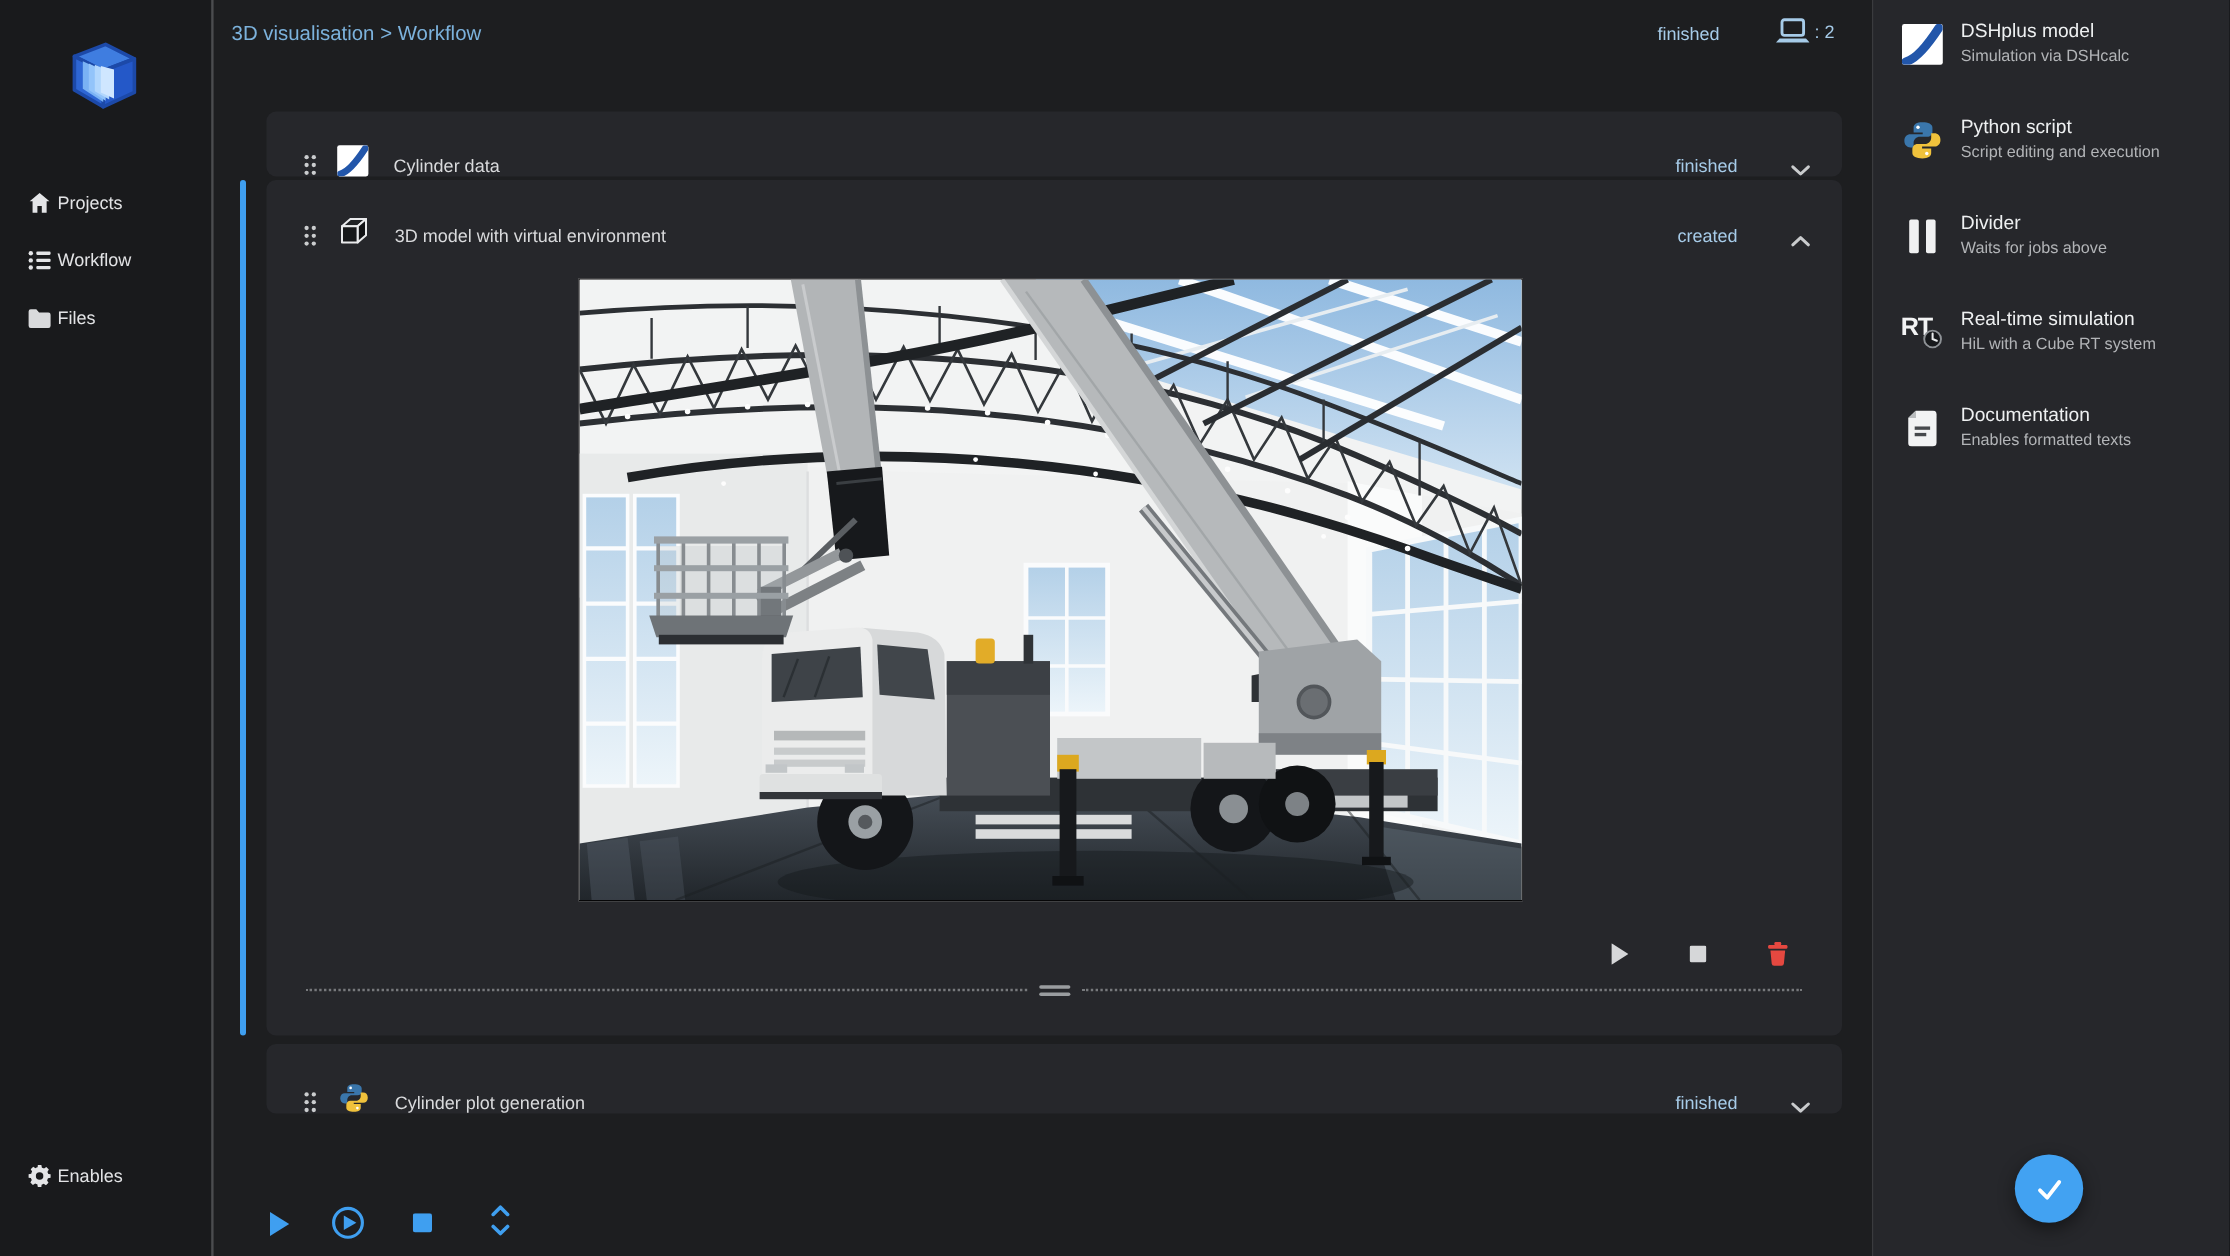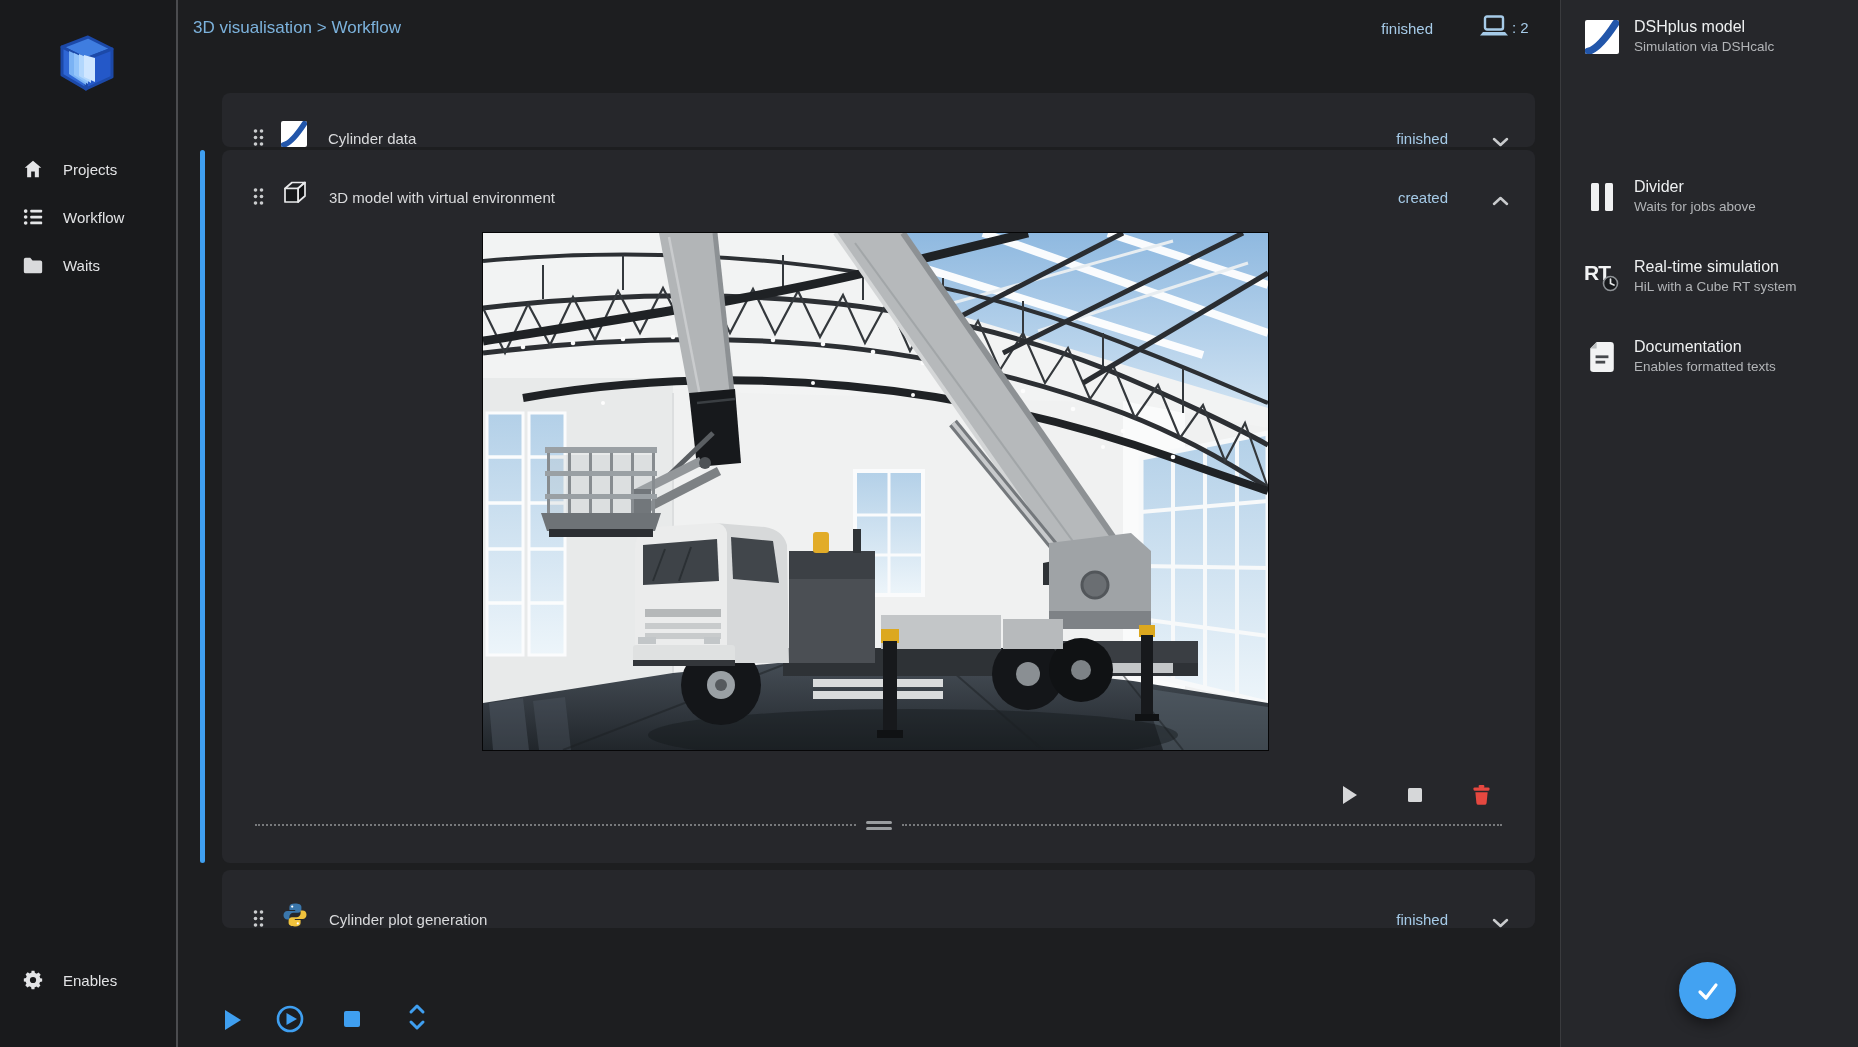--- a/index.html
+++ b/index.html
@@ -4,21 +4,21 @@
 <style>
   html,body{margin:0;padding:0;background:#101012;}
   .app{position:relative;width:1858px;height:1047px;overflow:hidden;background:#1d1e20;
        font-family:"Liberation Sans",sans-serif;-webkit-font-smoothing:antialiased;color:#e4e5e7;}
   
   .lsb{position:absolute;left:0;top:0;width:176px;height:100%;background:#191a1c;border-right:2px solid #4b4c4f;}
   .logo{position:absolute;left:50px;top:28px;}
   .nav{position:absolute;left:0;top:145px;width:100%;}
   .nav-item{display:flex;align-items:center;height:48px;padding-left:21px;cursor:pointer;}
   .nav-item .ic{width:24px;height:24px;display:flex;align-items:center;justify-content:center;}
-  .nav-item .lb{margin-left:18px;font-size:15px;color:#e2e3e5;}
+  .nav-item .lb{margin-left:3px;font-size:15px;color:#e2e3e5;}
   .nav-bottom{position:absolute;left:0;top:956px;width:100%;}
   
   .main{position:absolute;left:178px;top:0;width:1382px;height:100%;}
   .crumb{position:absolute;left:15px;top:18px;font-size:17px;color:#7cb2dc;}
   .hstatus{position:absolute;left:1155px;top:20px;width:100px;text-align:right;font-size:15px;color:#a6cbe8;}
   .laptop{position:absolute;left:1302px;top:15px;}
   .lapcount{position:absolute;left:1334px;top:19px;font-size:15px;color:#a6cbe8;}
   .accent{position:absolute;left:22px;top:150px;width:5px;height:713px;background:#3f9ff0;border-radius:3px;}
   .card{position:absolute;left:44px;width:1313px;background:#26272b;border-radius:8px;}
   .c1{top:93px;height:54px;}
@@ -94,21 +94,21 @@
           </svg>
         </span>
         <span class="lb">Workflow</span>
       </div>
       <div class="nav-item">
         <span class="ic">
           <svg width="22" height="22" viewBox="0 0 24 24">
               <path d="M2 6 a2 2 0 0 1 2 -2 h5 l2.5 3 H20 a2 2 0 0 1 2 2 v10 a2 2 0 0 1 -2 2 H4 a2 2 0 0 1 -2 -2 Z" fill="#d9dadc"></path>
             </svg>
         </span>
-        <span class="lb">Waits</span>
+        <span class="lb">Files</span>
       </div>
     </div>
     <div class="nav-bottom">
       <div class="nav-item">
         <span class="ic">
           <svg width="22" height="22" viewBox="0 0 24 24">
             <path fill="#e4e5e7" d="M10.4 2 h3.2 l.5 2.4 a7 7 0 0 1 1.9 .8 l2.1 -1.3 2.3 2.3 -1.3 2.1 a7 7 0 0 1 .8 1.9 L22 10.4 v3.2 l-2.4 .5 a7 7 0 0 1 -.8 1.9 l1.3 2.1 -2.3 2.3 -2.1 -1.3 a7 7 0 0 1 -1.9 .8 L13.6 22 h-3.2 l-.5 -2.4 a7 7 0 0 1 -1.9 -.8 l-2.1 1.3 -2.3 -2.3 1.3 -2.1 a7 7 0 0 1 -.8 -1.9 L2 13.6 v-3.2 l2.4 -.5 a7 7 0 0 1 .8 -1.9 L3.9 5.9 l2.3 -2.3 2.1 1.3 a7 7 0 0 1 1.9 -.8 Z"></path>
             <circle cx="12" cy="12" r="3.4" fill="#191a1c"></circle>
           </svg>
         </span>
@@ -493,20 +493,34 @@
               <path d="M2.5 24 C9 22.5 16 14 23.5 2.5" fill="none" stroke="#2256aa" stroke-width="5.6" stroke-linecap="round"></path>
             </svg>
         </span>
       </span>
       <span class="ptxt">
         <div class="pt">DSHplus model</div>
         <div class="ps">Simulation via DSHcalc</div>
       </span>
     </div>
 
+    <div class="pal" style="top:98px">
+      <span class="pic">
+        <svg width="34" height="34" viewBox="0 0 26 26">
+          <path fill="#3a76ab" d="M13,1.5 c-3.6,0 -5.6,1.2 -5.6,3.4 v3 h5.8 v1.2 H5.4 c-2.3,0 -3.9,1.6 -3.9,4.2 c0,2.6 1.6,4.2 3.9,4.2 h2 v-2.8 c0,-2.3 1.8,-4 4,-4 h4.6 c2,0 3.4,-1.4 3.4,-3.4 V4.9 c0,-2.2 -2.6,-3.4 -6.4,-3.4 z"></path>
+          <circle cx="10.2" cy="4.6" r="1.1" fill="#ffffff"></circle>
+          <path fill="#f0c23c" d="M13,24.5 c3.6,0 5.6,-1.2 5.6,-3.4 v-3 h-5.8 v-1.2 h7.8 c2.3,0 3.9,-1.6 3.9,-4.2 c0,-2.6 -1.6,-4.2 -3.9,-4.2 h-2 v2.8 c0,2.3 -1.8,4 -4,4 h-4.6 c-2,0 -3.4,1.4 -3.4,3.4 v2.4 c0,2.2 2.6,3.4 6.4,3.4 z"></path>
+          <circle cx="15.8" cy="21.4" r="1.1" fill="#ffffff"></circle>
+        </svg>
+      </span>
+      <span class="ptxt">
+        <div class="pt">Python script</div>
+        <div class="ps">Script editing and execution</div>
+      </span>
+    </div>
 
     <div class="pal" style="top:258px">
       <span class="pic">
         <span class="rtbox">
           <span class="rtt">RT</span>
           <span class="rtclk">
             <svg width="17" height="17" viewBox="0 0 17 17">
               <circle cx="8.5" cy="8.5" r="7" fill="#17191c" stroke="#8e9296" stroke-width="1.6"></circle>
               <path d="M8.5,4 V8.5 L12,10" fill="none" stroke="#e8eaeb" stroke-width="1.7" stroke-linecap="round"></path>
             </svg>

